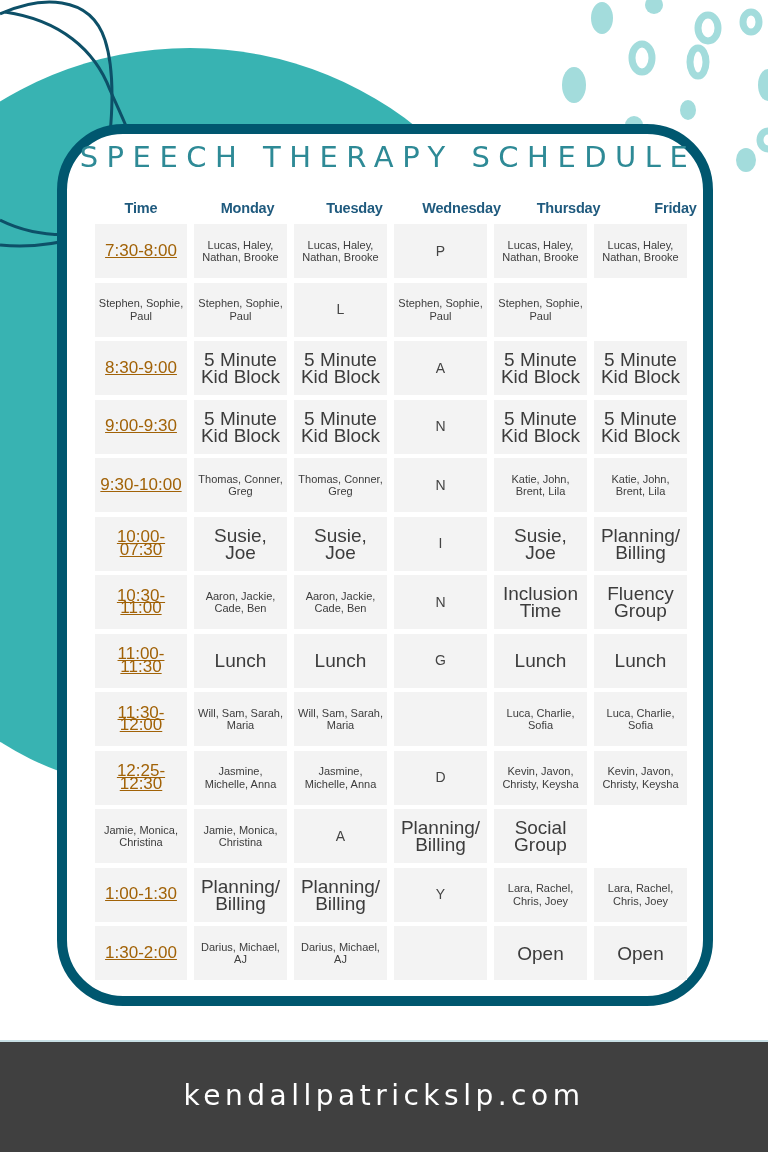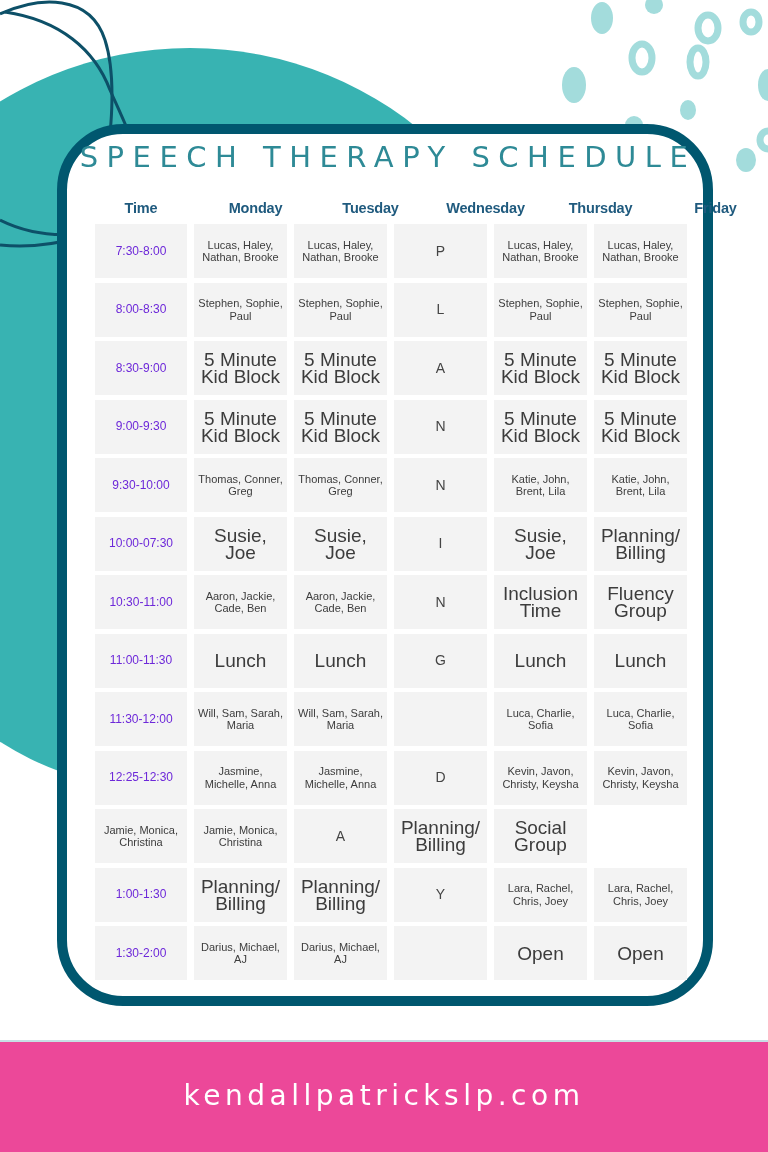--- a/index.html
+++ b/index.html
@@ -21,42 +21,42 @@
   }
   .title {
     position:absolute; left:8px; right:0; top:140px; text-align:center;
     color:#2e8a96; font-size:29px; letter-spacing:8.5px; font-weight:normal;
     font-family:"DejaVu Sans", sans-serif;
   }
   .grid {
     position:absolute; left:95px; top:195px;
     display:grid;
     grid-template-columns:92px 93px 93px 93px 93px 93px;
-    column-gap:22px;
+    column-gap:14px;
   }
   .hdr {
     height:27px; text-align:center; color:#1f5a7e; font-weight:bold;
     font-size:14.5px; line-height:26px; letter-spacing:-0.2px;
   }
   .rows { position:absolute; left:95px; top:224px; }
   .row {
     display:grid; grid-template-columns:92px 93px 93px 93px 93px 93px;
     column-gap:7px; margin-bottom:4.5px;
   }
   .cell {
     height:54px; background:#f3f3f3; display:flex; align-items:center;
     justify-content:center; text-align:center; color:#3c3c3c;
     font-size:11px; line-height:12.5px; padding:0 3px; box-sizing:border-box;
   }
-  .cell.time { font-size:12px; color:#6d28d9; }
+  .cell.time { font-size:17px; color:#a16207;text-decoration:underline; }
   .cell.big { font-size:19px; line-height:17px; }
   .cell.wed { font-size:14px; color:#444; }
   .footer {
     position:absolute; left:0; top:1040px; width:768px; height:112px;
-    background:#ec4899; border-top:2px solid #c7dfe5; box-sizing:border-box;
+    background:#404040; border-top:2px solid #c7dfe5; box-sizing:border-box;
   }
   .footer-text {
     position:absolute; left:0; right:0; top:37px; text-align:center;
     color:#ffffff; font-size:28px; letter-spacing:4.5px;
     font-family:"DejaVu Sans", sans-serif;
   }
 </style>
 </head>
 <body>
 
@@ -104,21 +104,20 @@
 <div class="rows" id="rows">
     <div class="row">
       <div class="cell time">7:30-8:00</div>
       <div class="cell">Lucas, Haley, Nathan, Brooke</div>
       <div class="cell">Lucas, Haley, Nathan, Brooke</div>
       <div class="cell wed">P</div>
       <div class="cell">Lucas, Haley, Nathan, Brooke</div>
       <div class="cell">Lucas, Haley, Nathan, Brooke</div>
     </div>
     <div class="row">
-      <div class="cell time">8:00-8:30</div>
       <div class="cell">Stephen, Sophie, Paul</div>
       <div class="cell">Stephen, Sophie, Paul</div>
       <div class="cell wed">L</div>
       <div class="cell">Stephen, Sophie, Paul</div>
       <div class="cell">Stephen, Sophie, Paul</div>
     </div>
     <div class="row">
       <div class="cell time">8:30-9:00</div>
       <div class="cell big">5 Minute Kid Block</div>
       <div class="cell big">5 Minute Kid Block</div>

